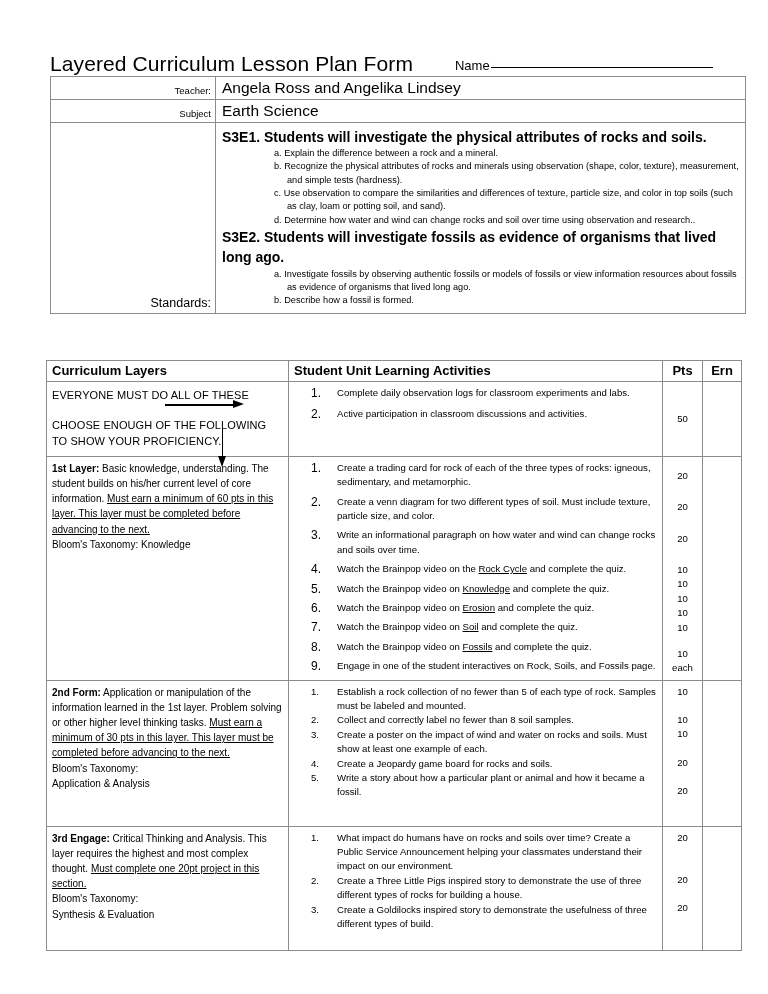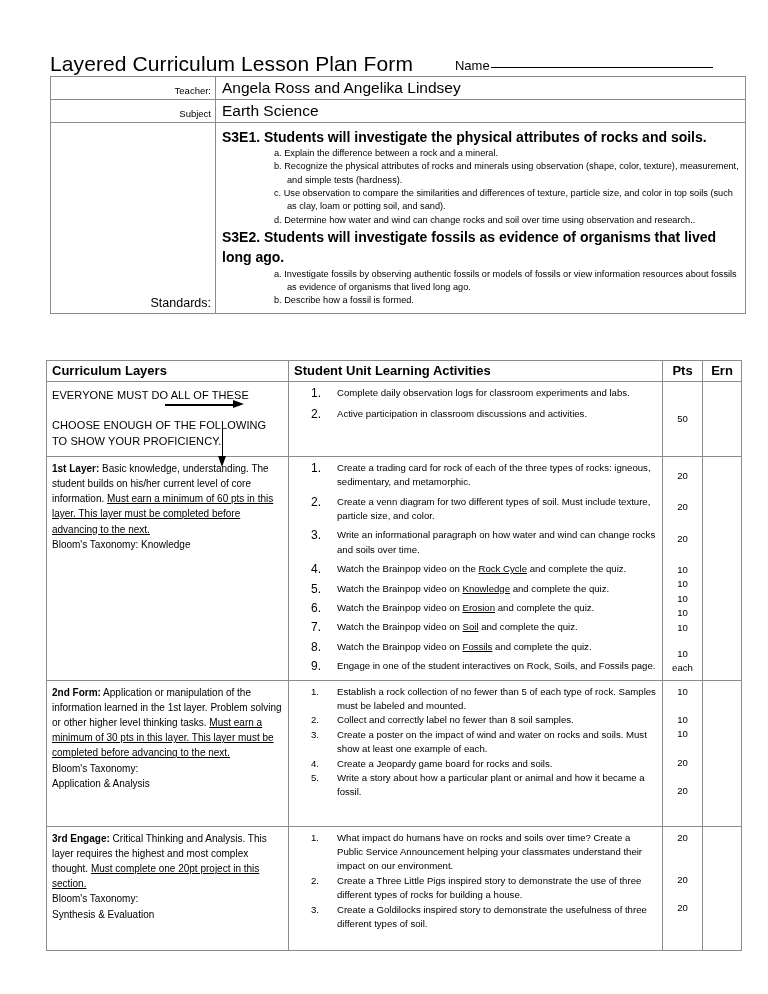--- a/index.html
+++ b/index.html
@@ -389,21 +389,21 @@
       <tr>
         <td class="lcell" style="height:124px">
           <b>3rd Engage:</b><span>  Critical Thinking and Analysis. This layer requires the highest and most complex thought.  </span><u>Must complete one 20pt project in this section.</u><br>
           <span>Bloom's Taxonomy:</span><br>
           <span>Synthesis &amp; Evaluation</span>
         </td>
         <td class="acts">
           <ol class="actlist sm">
             <li><span class="num">1.</span><span>What impact do humans have on rocks and soils over time?  Create a Public Service Announcement helping your classmates understand their impact on our environment.</span></li>
             <li><span class="num">2.</span><span>Create a Three Little Pigs inspired story to demonstrate the use of three different types of rocks for building a house.</span></li>
-            <li><span class="num">3.</span><span>Create a Goldilocks inspired story to demonstrate the usefulness of three different types of soil.</span></li>
+            <li><span class="num">3.</span><span>Create a Goldilocks inspired story to demonstrate the usefulness of three different types of build.</span></li>
           </ol>
         </td>
         <td class="pts">
           <div>20</div>
           <div style="height:28px"></div>
           <div>20</div>
           <div style="height:14px"></div>
           <div>20</div>
         </td>
         <td class="ern"></td>

